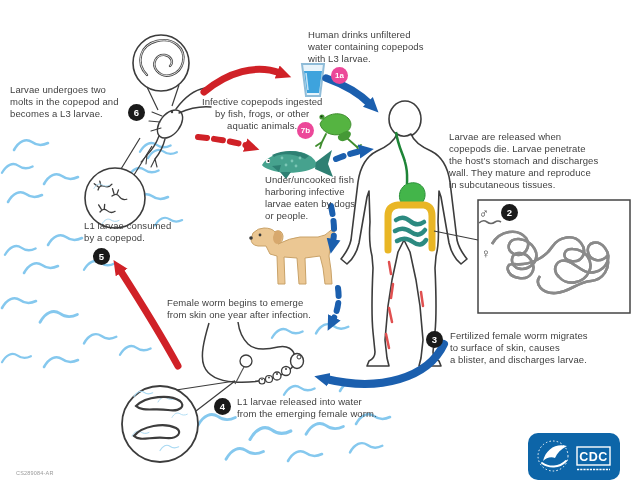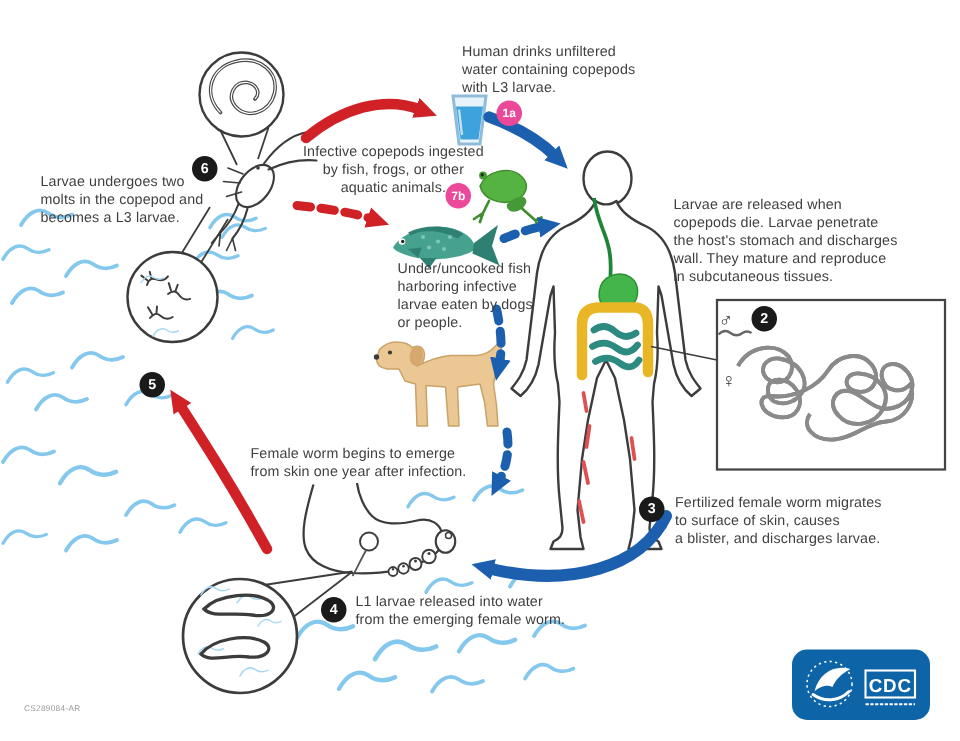--- a/index.html
+++ b/index.html
@@ -2,21 +2,21 @@
 <html><head>
 <meta charset="utf-8">
 <style>
   html,body{margin:0;padding:0;background:#fff;}
   .stage{position:relative;width:640px;height:494px;background:#ffffff;
          font-family:"Liberation Sans",sans-serif;overflow:hidden;}
   .layer{position:absolute;left:0;top:0;}
   .txt{position:absolute;font-size:9.5px;line-height:1.27;color:#3f3f3f;
        white-space:pre-line;letter-spacing:.1px;}
   #t1a{left:308px;top:29px;}
-  #t6{left:27px;top:84px;margin-top:32px;}
+  #t6{left:10px;top:84px;}
   #t1b{left:202px;top:96px;text-align:center;}
   #tR{left:449px;top:131px;}
   #tFish{left:265px;top:174px;}
   #t5{left:84px;top:220px;}
   #tFoot{left:167px;top:297px;}
   #t3{left:450px;top:330px;}
   #t4{left:237px;top:396px;}
   .badge{position:absolute;width:17px;height:17px;border-radius:50%;
          background:#1a1a1a;color:#fff;font-size:9.5px;font-weight:bold;
          display:flex;align-items:center;justify-content:center;}
@@ -243,20 +243,22 @@
 aquatic animals.</div>
 <div class="txt" id="tR">Larvae are released when
 copepods die. Larvae penetrate
 the host's stomach and discharges
 wall.  They mature and reproduce
 in subcutaneous tissues.</div>
 <div class="txt" id="tFish">Under/uncooked fish
 harboring infective
 larvae eaten by dogs
 or people.</div>
+<div class="txt" id="t5">L1 larvae consumed
+by a copepod.</div>
 <div class="txt" id="t3">Fertilized female worm migrates
 to surface of skin, causes
 a blister, and discharges larvae.</div>
 <div class="txt" id="tFoot">Female worm begins to emerge
 from skin one year after infection.</div>
 <div class="txt" id="t4">L1 larvae released into water
 from the emerging female worm.</div>
 
 <div class="badge green" id="b1a">1a</div>
 <div class="badge green" id="b1b">7b</div>

